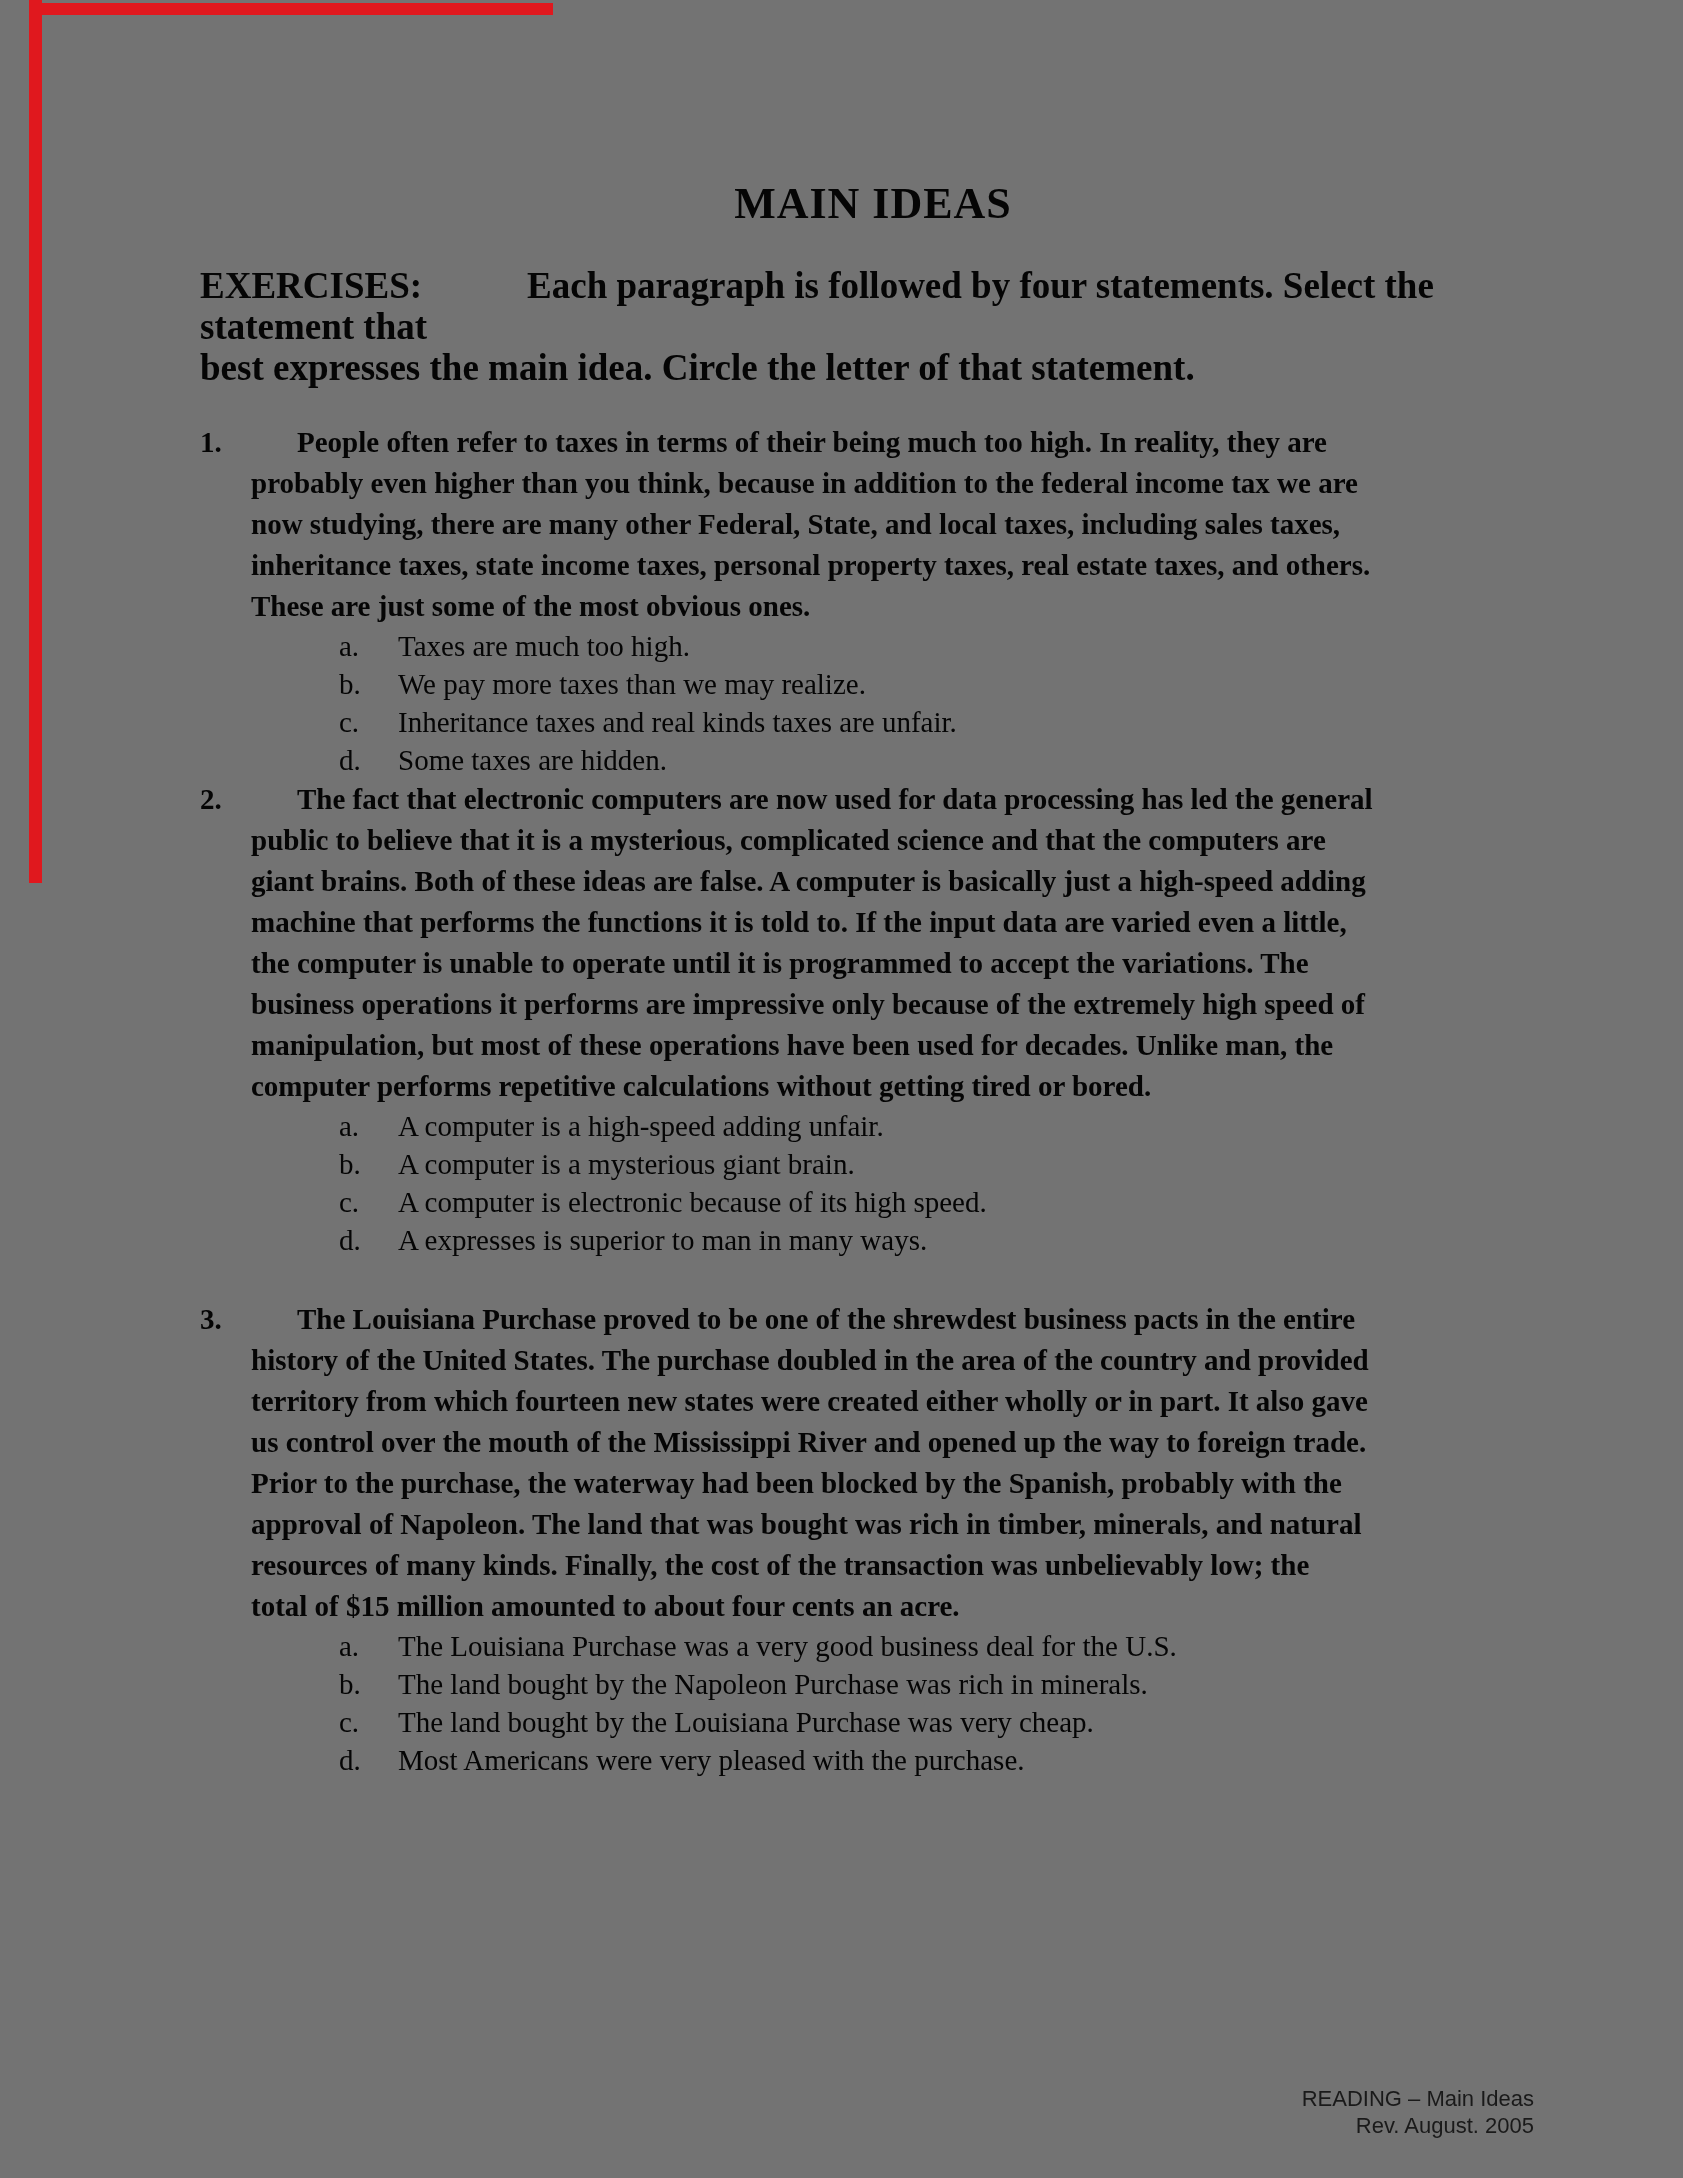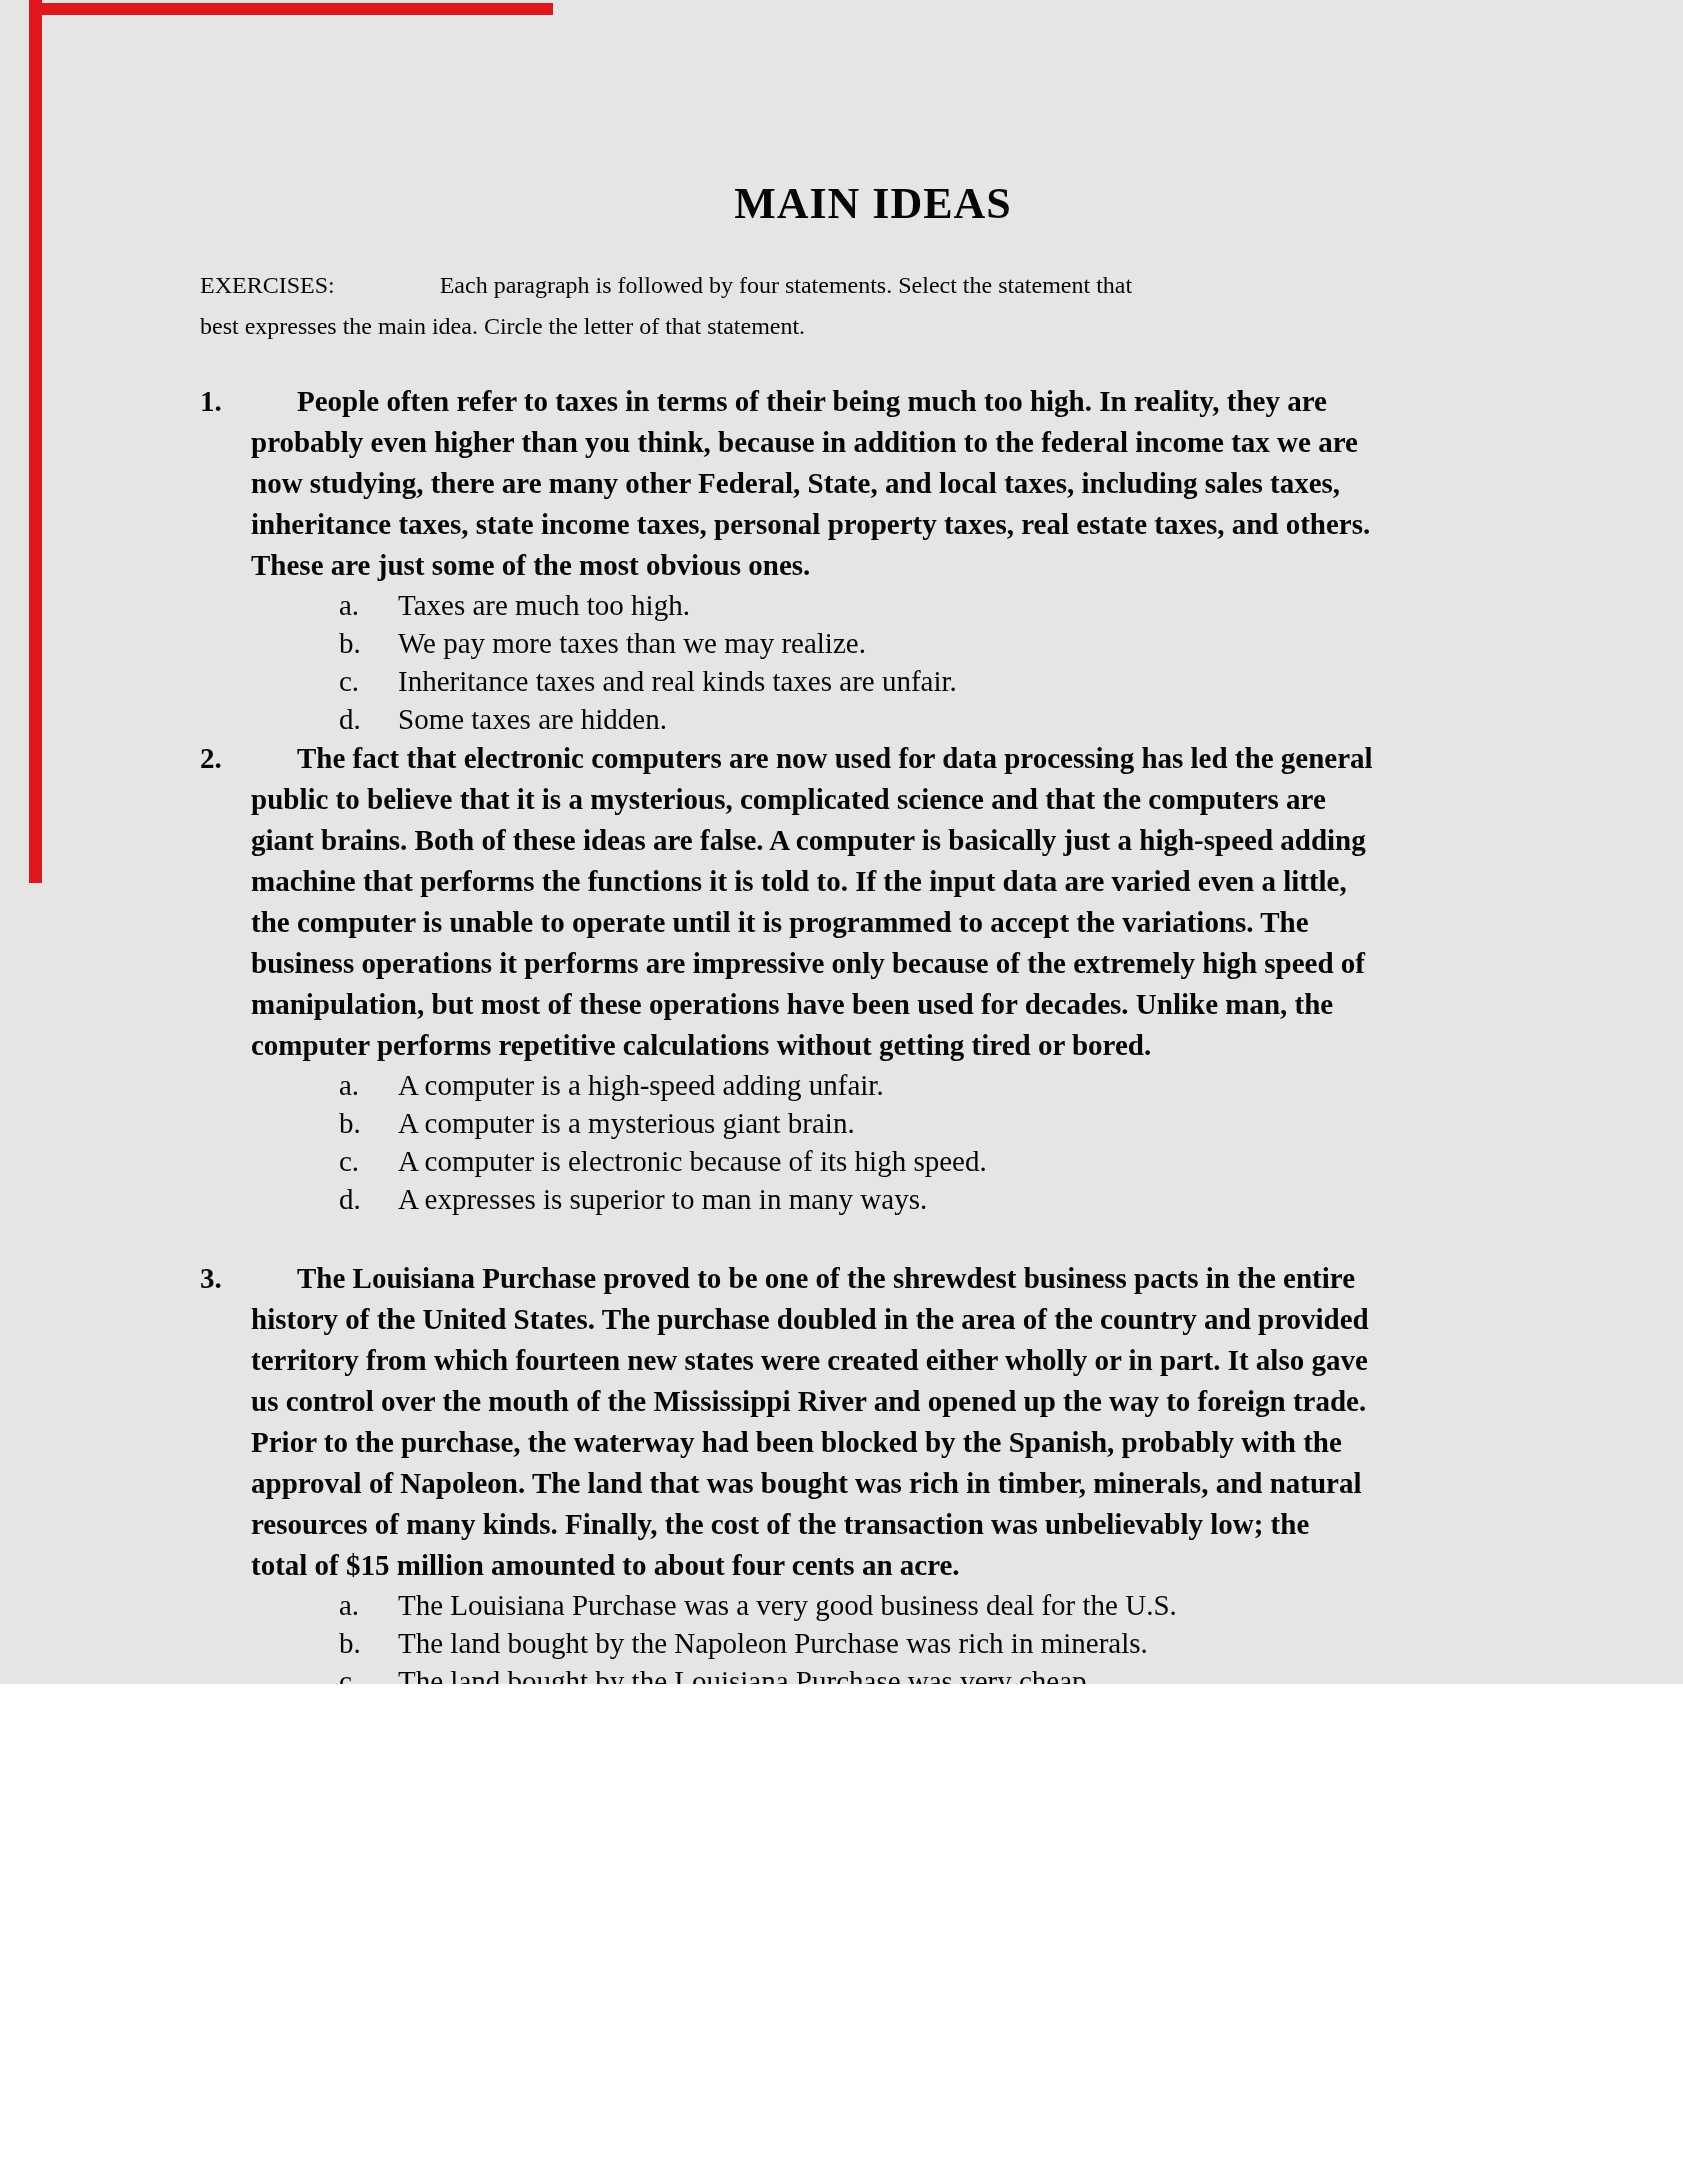--- a/index.html
+++ b/index.html
@@ -3,22 +3,22 @@
 <meta charset="utf-8">
 <style>
   html, body {
     margin: 0;
     padding: 0;
     background: #ffffff;
   }
   .page {
     position: relative;
     width: 1683px;
-    height: 1684px;
-    background: #e5e5e5;
+    height: 2178px;
+    background: #737373;
     overflow: hidden;
     font-family: "Liberation Serif", "DejaVu Serif", serif;
     color: #050505;
   }
   
   .red-mark { position: absolute; background: #e0181e; }
   .red-h { left: 34px; top: 3px; width: 519px; height: 12px; }
   .red-v { left: 29px; top: 0px; width: 13px; height: 883px; }
 
   .content {
@@ -31,23 +31,23 @@
   .title {
     margin: 181px 0 38px 0;
     font-size: 44px;
     line-height: 46px;
     font-weight: bold;
     text-align: center;
     letter-spacing: 1px;
     white-space: nowrap;
   }
   .instr {
-    font-size: 24px;
+    font-size: 37px;
     line-height: 41px;
-    font-weight: normal;
+    font-weight: bold;
     white-space: pre-line;
   }
   .instr-label { white-space: nowrap; }
   .instr-gap { display: inline-block; width: 105px; }
 
   .question { position: relative; }
   .q1 { margin-top: 34px; }
   .q2 { margin-top: 0px; }
   .q3 { margin-top: 40px; }
 

